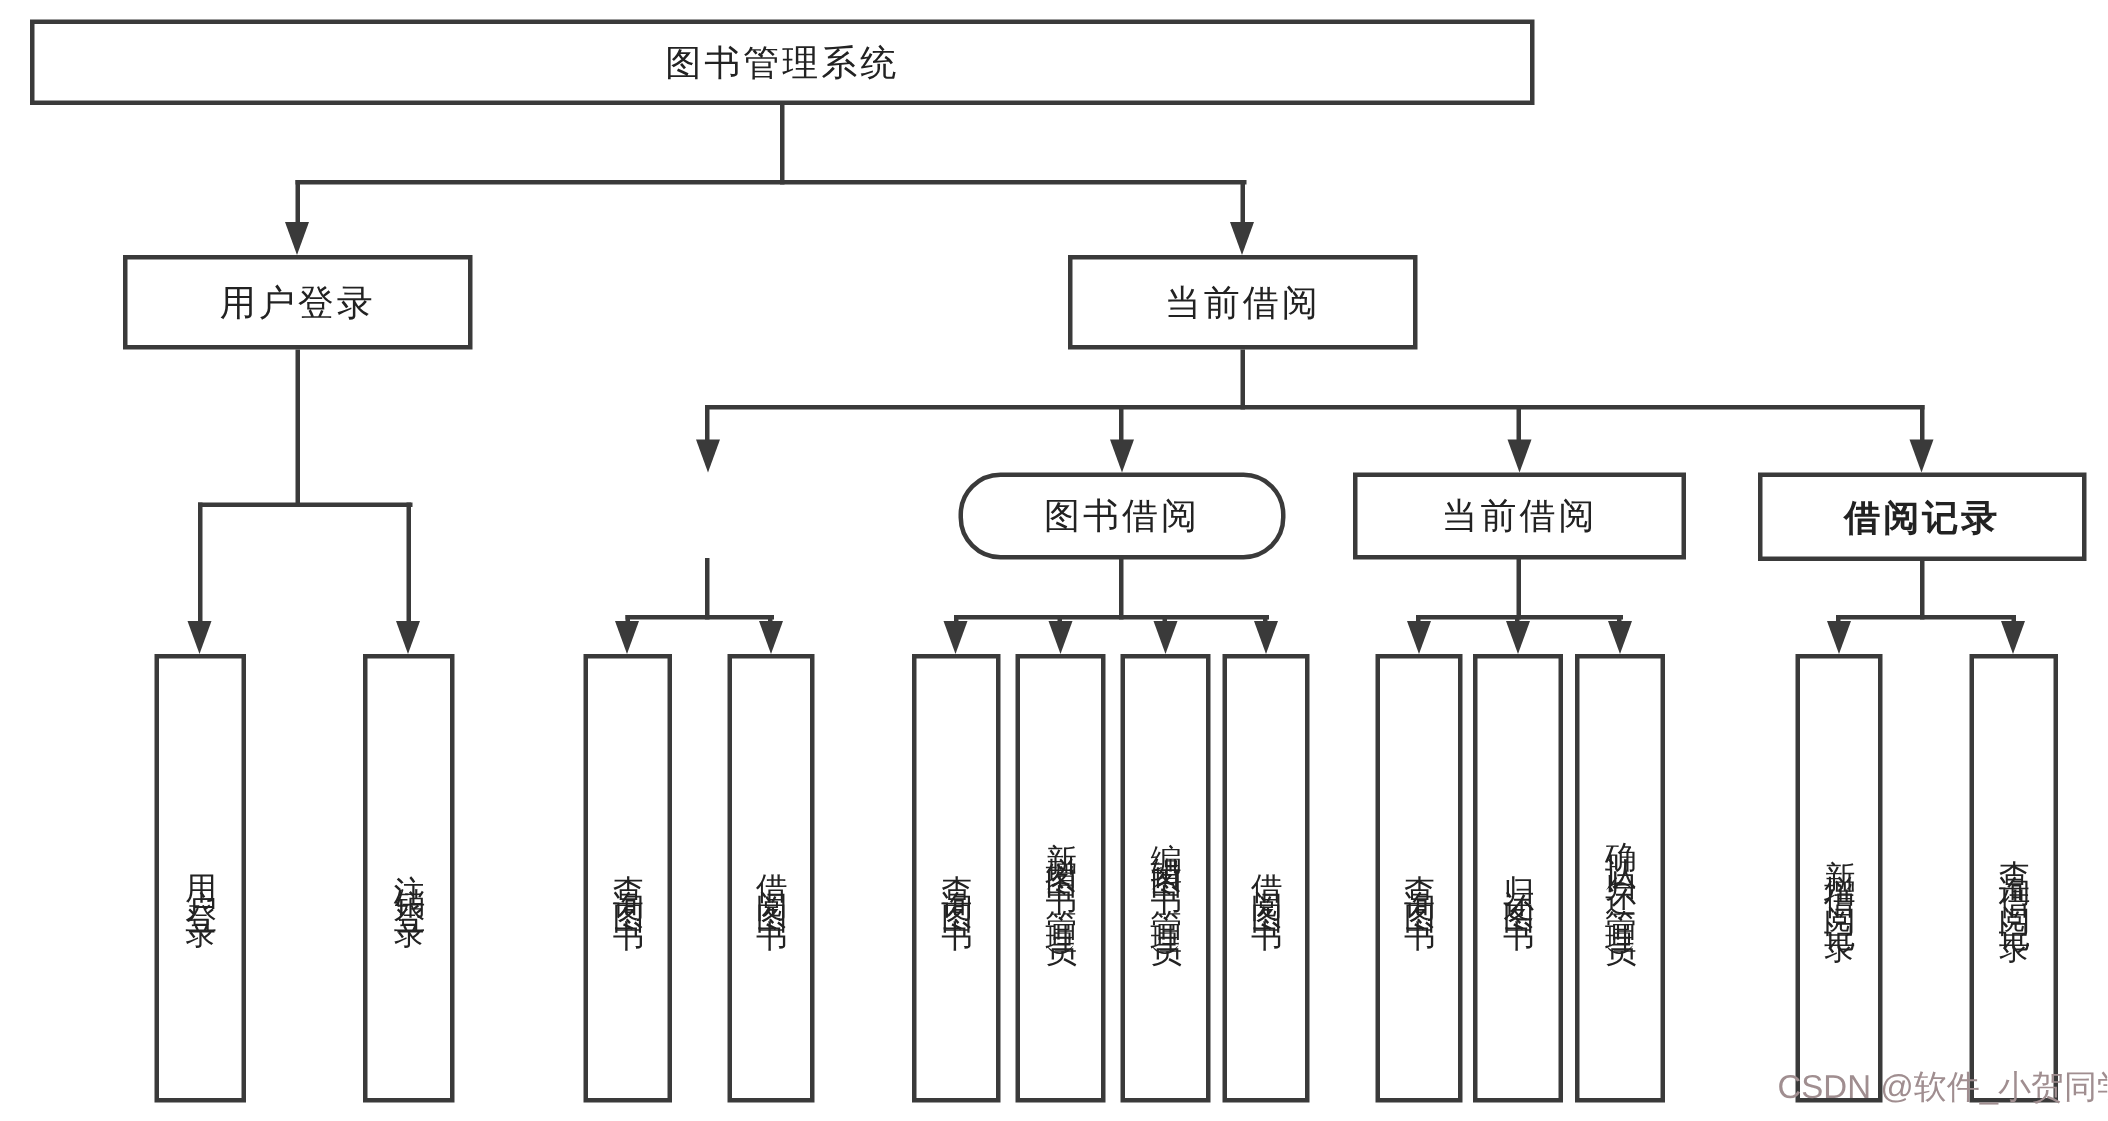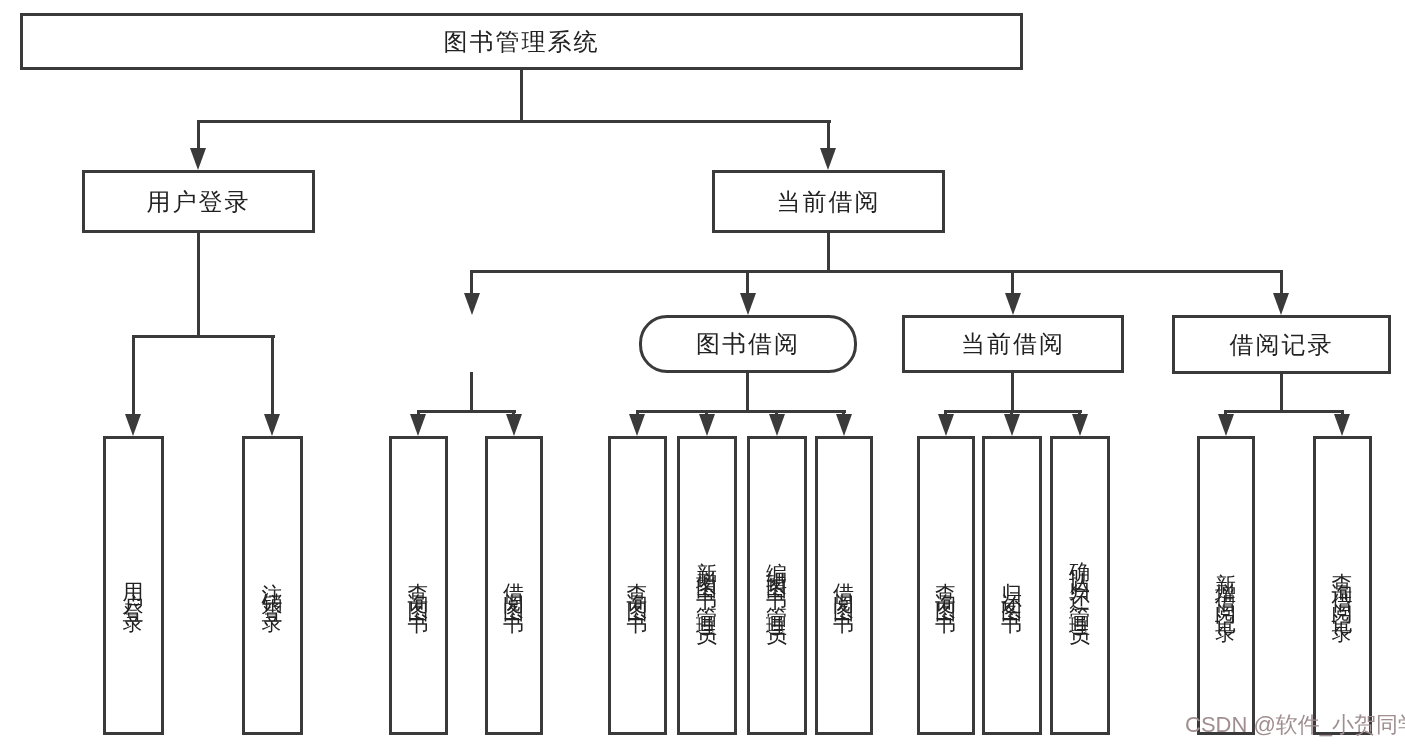--- a/index.html
+++ b/index.html
@@ -17,21 +17,21 @@
          border-top:22px solid #3a3a3a;}
   #watermark{position:absolute;left:1185px;top:710px;font-size:22px;color:#a08e90;
              white-space:nowrap;}
   
   #root      {left:20px;  top:13px;  width:1003px;height:57px;}
   #n-login   {left:82px;  top:170px; width:233px; height:63px;}
   #n-mgmt    {left:712px; top:170px; width:233px; height:63px;}
   #sec1      {left:363px; top:315px; width:218px; height:58px;}
   #sec2      {left:639px; top:315px; width:218px; height:58px;border-radius:28px;}
   #sec3      {left:902px; top:315px; width:222px; height:58px;}
-  #sec4      {left:1172px;top:315px; width:219px; height:59px;}
+  #sec4      {left:1172px;top:315px; width:219px; height:59px;font-weight:bold;}
   #lf-l1     {left:103px; top:436px; width:61px;  height:299px;}
   #lf-l2     {left:242px; top:436px; width:61px;  height:299px;}
   #lf-s1c1   {left:389px; top:436px; width:59px;  height:299px;}
   #lf-s1c2   {left:485px; top:436px; width:58px;  height:299px;}
   #lf-s2c1   {left:608px; top:436px; width:59px;  height:299px;}
   #lf-s2c2   {left:677px; top:436px; width:60px;  height:299px;letter-spacing:9px;}
   #lf-s2c3   {left:747px; top:436px; width:60px;  height:299px;letter-spacing:9px;}
   #lf-s2c4   {left:815px; top:436px; width:58px;  height:299px;}
   #lf-s3c1   {left:917px; top:436px; width:58px;  height:299px;}
   #lf-s3c2   {left:982px; top:436px; width:60px;  height:299px;}

